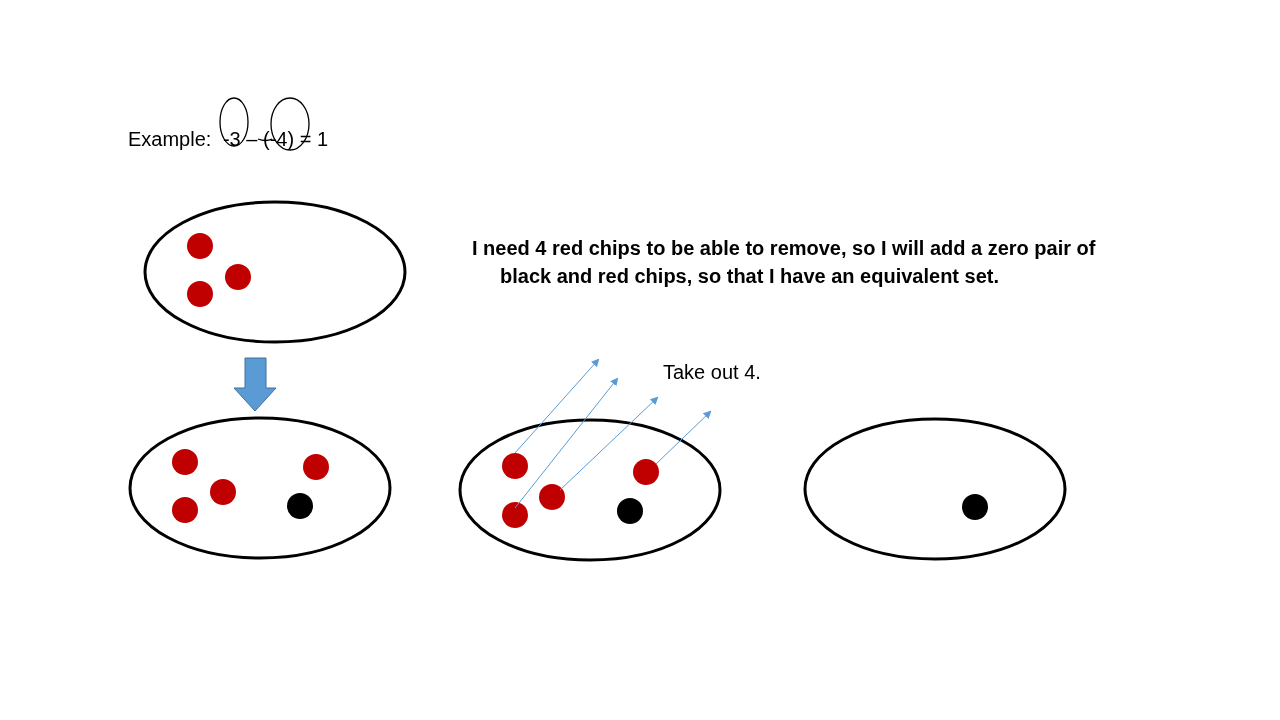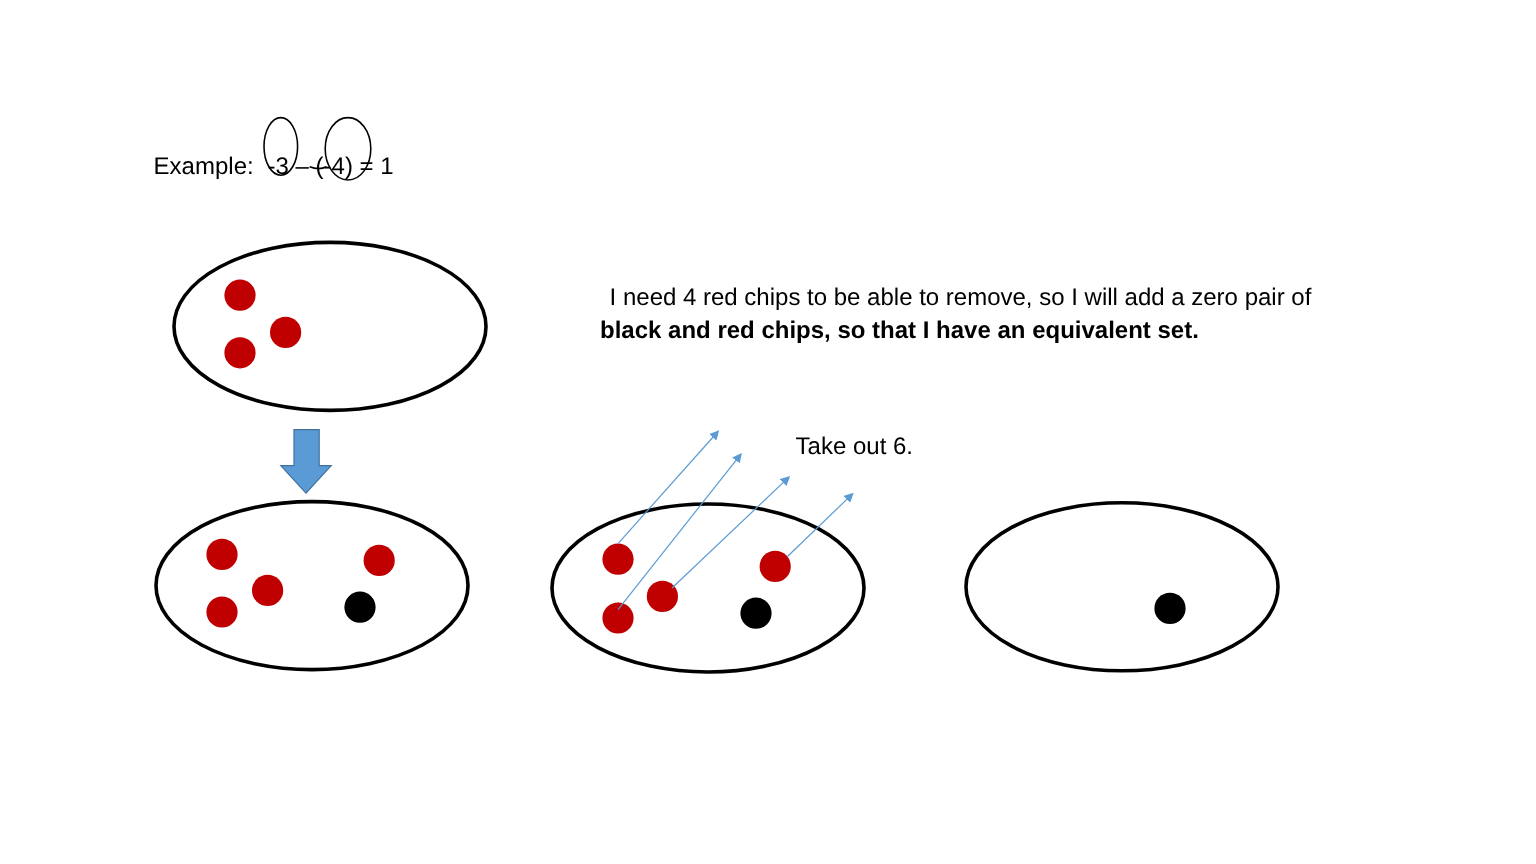--- a/index.html
+++ b/index.html
@@ -11,23 +11,23 @@
 <body>
 
 <div class="txt" style="left:128px;top:108px;">
   <span>Example:</span>
   <span style="margin-left:6px">-3</span>
   <span>–</span>
   <span>(-4)</span>
   <span>= 1</span>
 </div>
 
-<div class="txt" style="left:508px;top:217px;">I need 4 red chips to be able to remove, so I will add a zero pair of</div>
+<div class="txt" style="left:472px;top:217px;font-weight:bold;">I need 4 red chips to be able to remove, so I will add a zero pair of</div>
 <div class="txt" style="left:500px;top:245px;font-weight:bold;">black and red chips, so that I have an equivalent set.</div>
-<div class="txt" style="left:663px;top:341px;">Take out 6.</div>
+<div class="txt" style="left:663px;top:341px;">Take out 4.</div>
 
 <svg width="1280" height="720">
   <defs>
     <marker id="ah" markerWidth="8" markerHeight="8" refX="6" refY="4" orient="auto">
       <path d="M0,0 L8,4 L0,8 z" fill="#5b9bd5"></path>
     </marker>
   </defs>
 
   <g fill="none" stroke="#000" stroke-width="1.3">
     <ellipse cx="234" cy="122" rx="14" ry="24"></ellipse>

